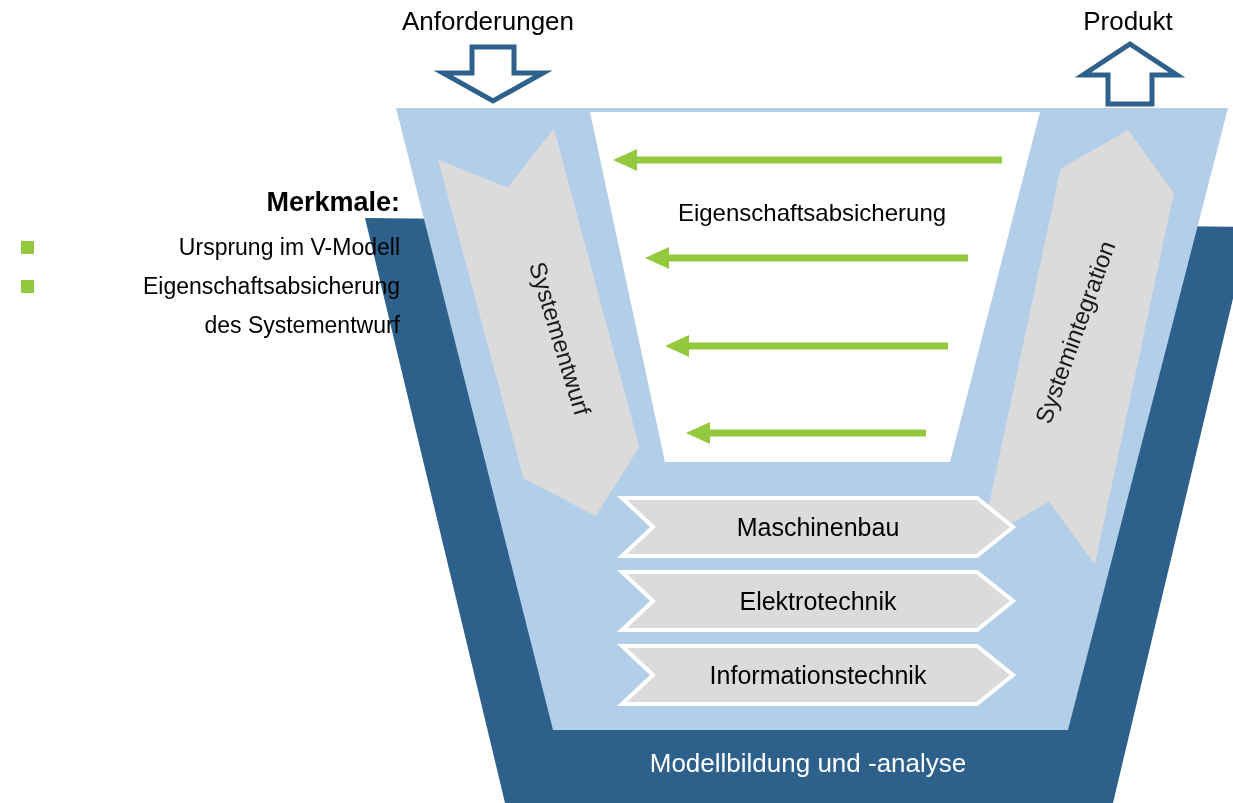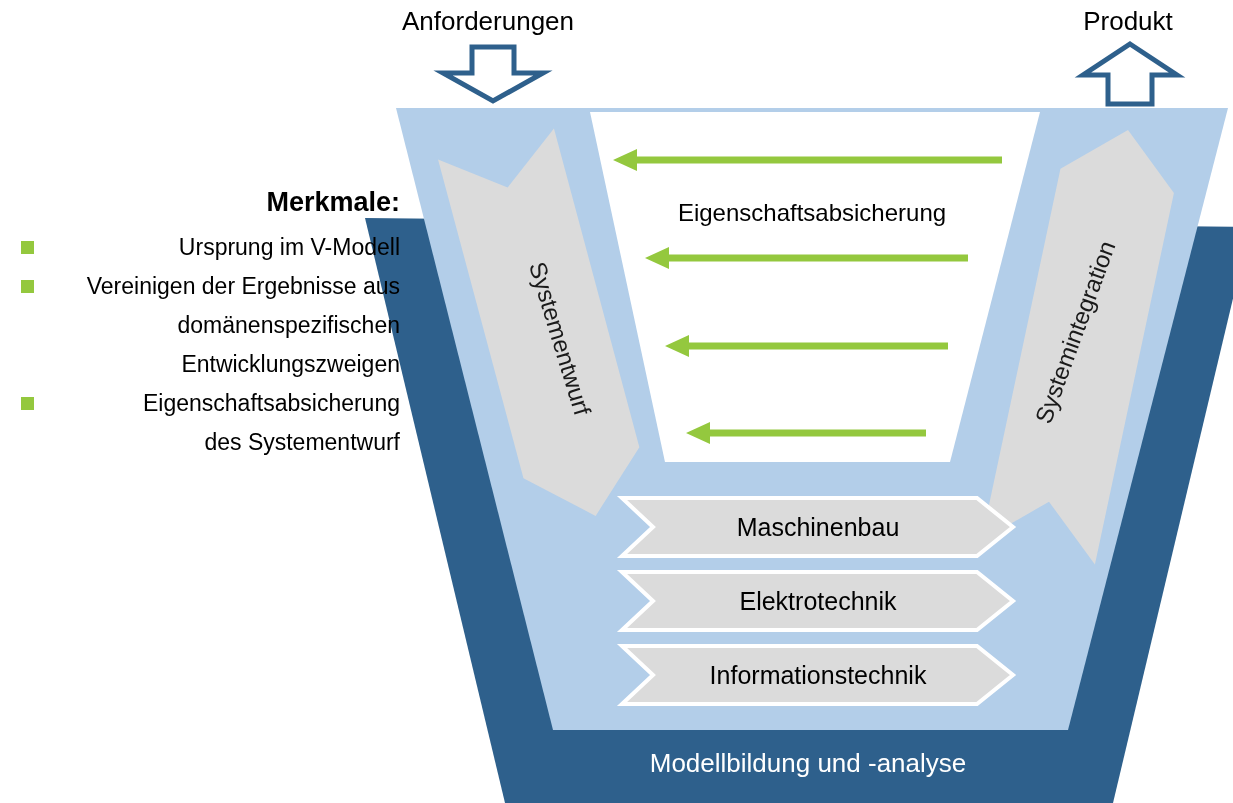--- a/index.html
+++ b/index.html
@@ -99,26 +99,20 @@
     <div class="m-item">
       <span class="bullet"></span>
       <div class="m-line">Ursprung im V-Modell</div>
     </div>
 
     <div class="m-item">
       <span class="bullet"></span>
     </div>
 
 
-    <div class="m-item">
-      <span class="bullet"></span>
-      <div class="m-line">Vereinigen der Ergebnisse aus</div>
-      <div class="m-line">domänenspezifischen</div>
-      <div class="m-line">Entwicklungszweigen</div>
-    </div>
 
     <div class="m-item">
       <span class="bullet"></span>
       <div class="m-line">Eigenschaftsabsicherung</div>
       <div class="m-line">des Systementwurf</div>
     </div>
   </div>
 
 </div>
 

